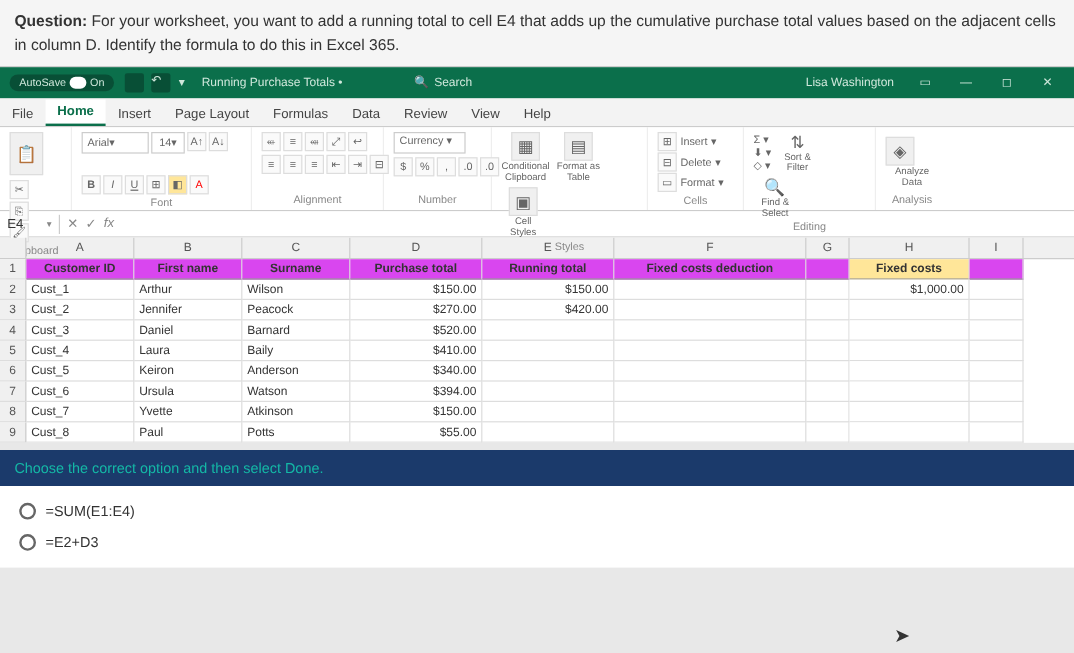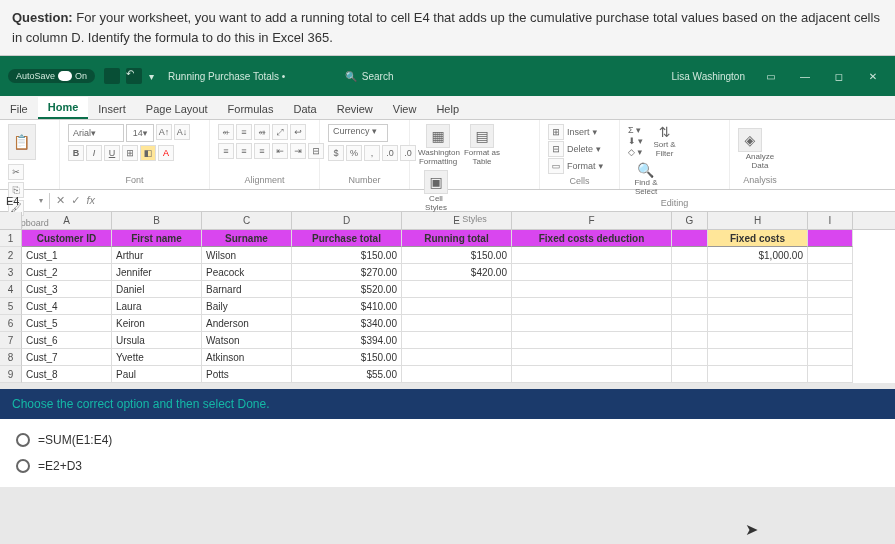--- a/index.html
+++ b/index.html
@@ -1,21 +1,21 @@
 <!DOCTYPE html>
 <html><head>
 <meta charset="utf-8">
 <style>
   * { margin: 0; padding: 0; box-sizing: border-box; font-family: Arial, sans-serif; }
   body { background: #e8e8e8; width: 895px; height: 544px; overflow: hidden; font-size: 11px; color: #333; }
   
   .question-bar { background: #f5f5f5; padding: 8px 12px; border-bottom: 1px solid #ccc; font-size: 13px; line-height: 1.5; }
   .question-bar strong { font-weight: bold; }
   
-  .title-bar { background: #0b6f4b; color: #d0e8dc; height: 40px; display: flex; align-items: center; padding: 0 8px; font-size: 10px; }
+  .title-bar { background: #0b6f4b; color: #d0e8dc; height: 26px; display: flex; align-items: center; padding: 0 8px; font-size: 10px; }
   .title-bar .autosave { background: #084f36; border-radius: 10px; padding: 2px 8px; margin-right: 6px; font-size:9px; display:flex; align-items:center; gap:3px;}
   .title-bar .autosave span.switch { width:14px; height:10px; background:#fff; border-radius:5px; display:inline-block; }
   .title-bar .qicon { width:16px; height:16px; margin:0 3px; background:#084f36; border-radius:2px; display:inline-block;}
   .title-bar .filename { margin-left: 10px; color:#d0e8dc; }
   .title-bar .search { margin-left: 60px; display:flex; align-items:center; gap:4px; }
   .title-bar .search .icon{ font-size:10px; }
   .title-bar .right { margin-left: auto; display: flex; align-items:center; gap:6px; }
   .title-bar .winbtn { width:28px; height:20px; display:flex; align-items:center; justify-content:center; color:#d0e8dc; }
   .title-bar .user { padding:2px 6px; }
   
@@ -113,21 +113,21 @@
       <div class="big-icon">📋</div>
       <div style="display:flex;flex-direction:column;gap:2px;">
         <div class="sm-btn">✂</div>
         <div class="sm-btn">⎘</div>
         <div class="sm-btn">🖌</div>
       </div>
     </div>
     <div class="group-label">Clipboard</div>
   </div>
   <div class="group" style="width:150px;">
-    <div class="group-body" style="flex-direction:column;align-items:flex-start;gap:3px;">
+    <div class="group-body" style="flex-direction:column;align-items:flex-start;gap:18px;">
       <div style="display:flex;gap:2px;">
         <div class="font-box" style="width:56px;"><span>Arial</span> ▾</div>
         <div class="size-box"><span>14</span>▾</div>
         <div class="sm-btn">A↑</div>
         <div class="sm-btn">A↓</div>
       </div>
       <div class="btn-row">
         <div class="sm-btn">
             <b>B</b>
           </div>
@@ -174,21 +174,21 @@
         <div class="sm-btn">.0</div>
         <div class="sm-btn">.0</div>
       </div>
     </div>
     <div class="group-label">Number</div>
   </div>
   <div class="group" style="width:130px;">
     <div class="group-body">
       <div style="text-align:center;width:40px;">
         <div class="big-icon" style="width:24px;height:24px;margin:0 auto;">▦</div>
-        <div style="font-size:8px;">Washington Formatting</div>
+        <div style="font-size:8px;">Conditional Clipboard</div>
       </div>
       <div style="text-align:center;width:40px;">
         <div class="big-icon" style="width:24px;height:24px;margin:0 auto;">▤</div>
         <div style="font-size:8px;">Format as Table</div>
       </div>
       <div style="text-align:center;width:36px;">
         <div class="big-icon" style="width:24px;height:24px;margin:0 auto;">▣</div>
         <div style="font-size:8px;">Cell Styles</div>
       </div>
     </div>

